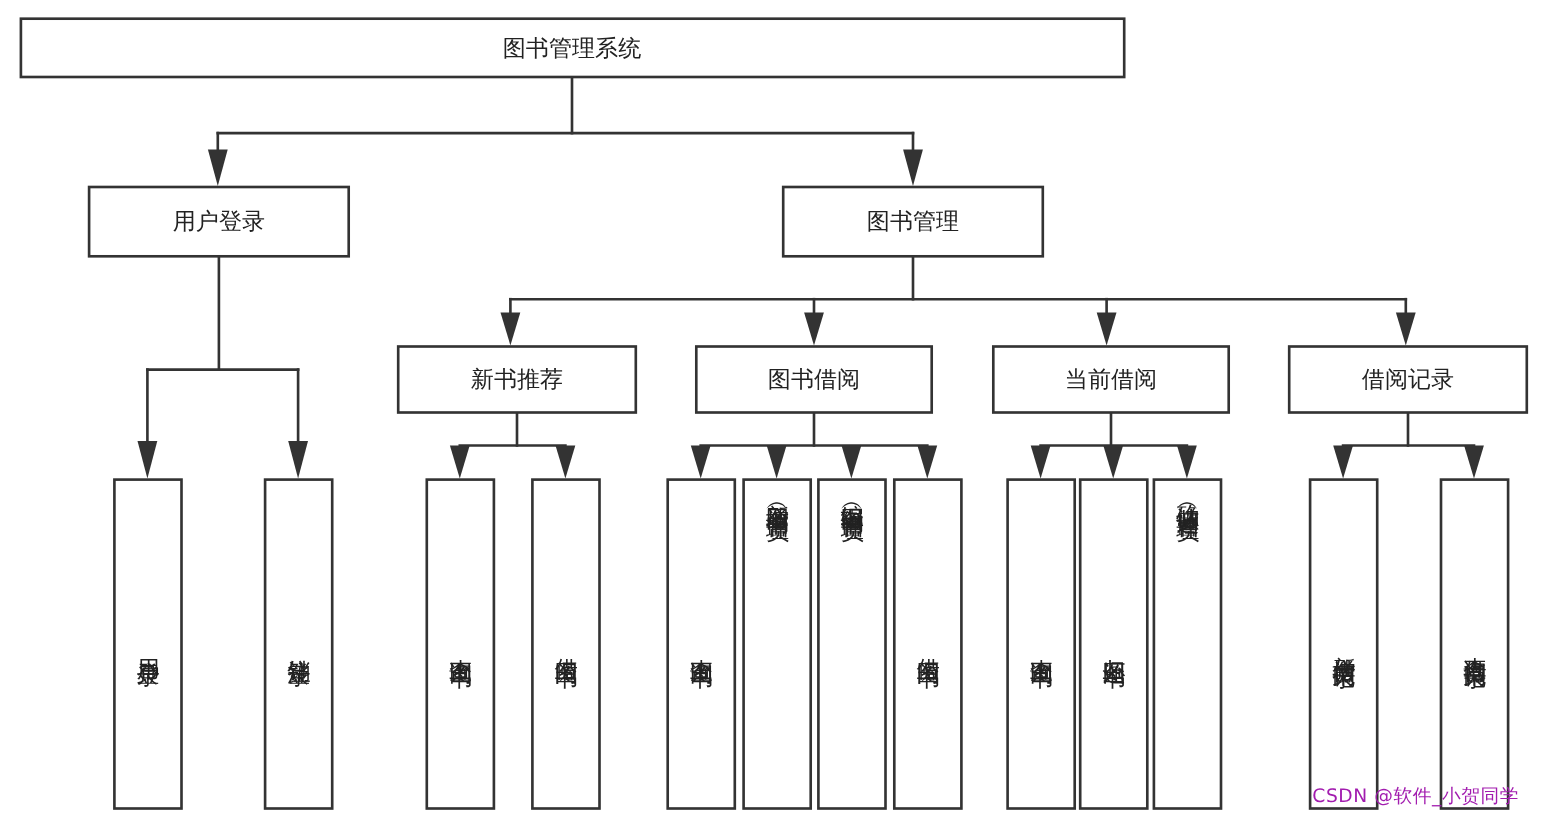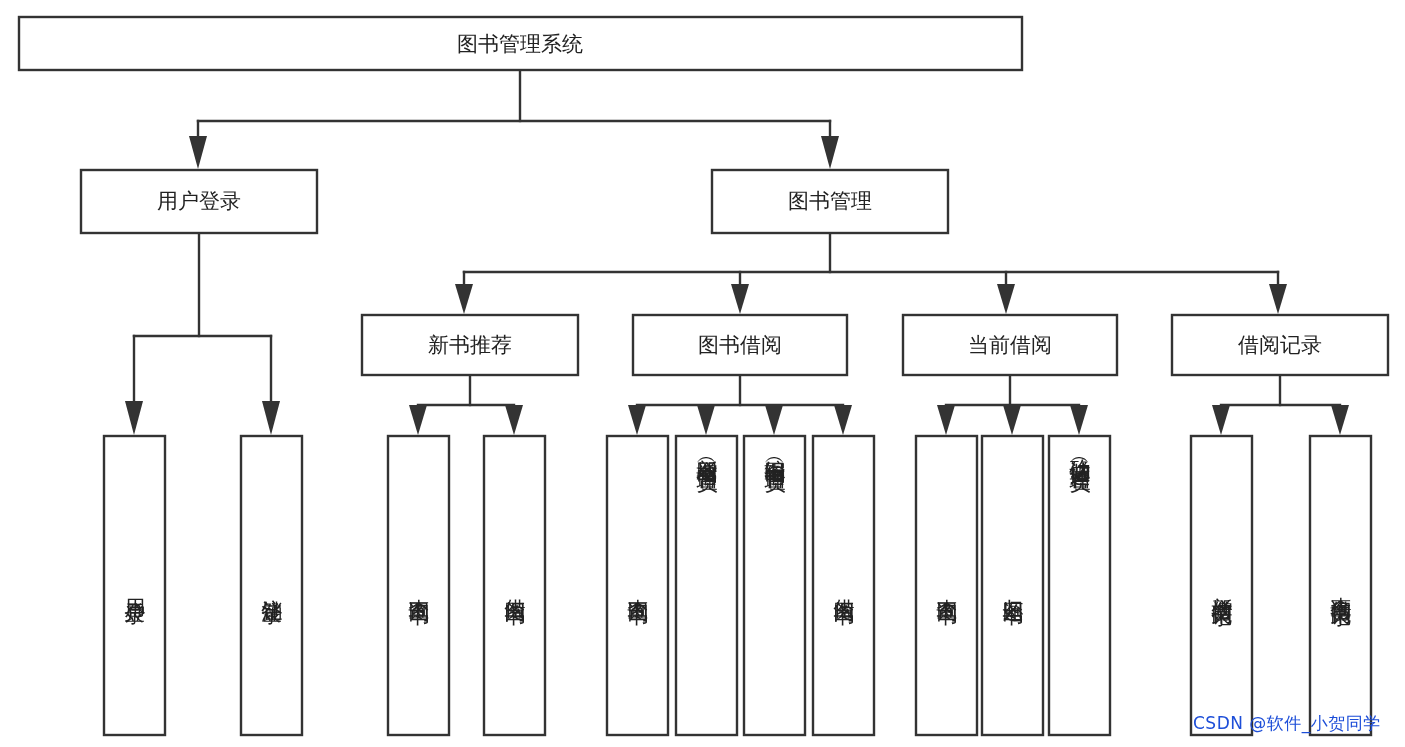--- a/index.html
+++ b/index.html
@@ -70,21 +70,21 @@
   .node-label-v.align-top {
     align-items: flex-start;
     padding-top: 6px;
   }
   .watermark {
     position: absolute;
     left: 1193px;
     top: 712px;
     font-family: "DejaVu Sans", "Liberation Sans", sans-serif;
     font-size: 17px;
-    color: #1d4ed8;
+    color: #a21caf;
     white-space: nowrap;
     letter-spacing: 0.5px;
   }
 </style>
 </head>
 <body>
 
 <div id="diagram-root">
 
   <svg class="diagram" viewBox="0 0 1405 747" xmlns="http://www.w3.org/2000/svg">

